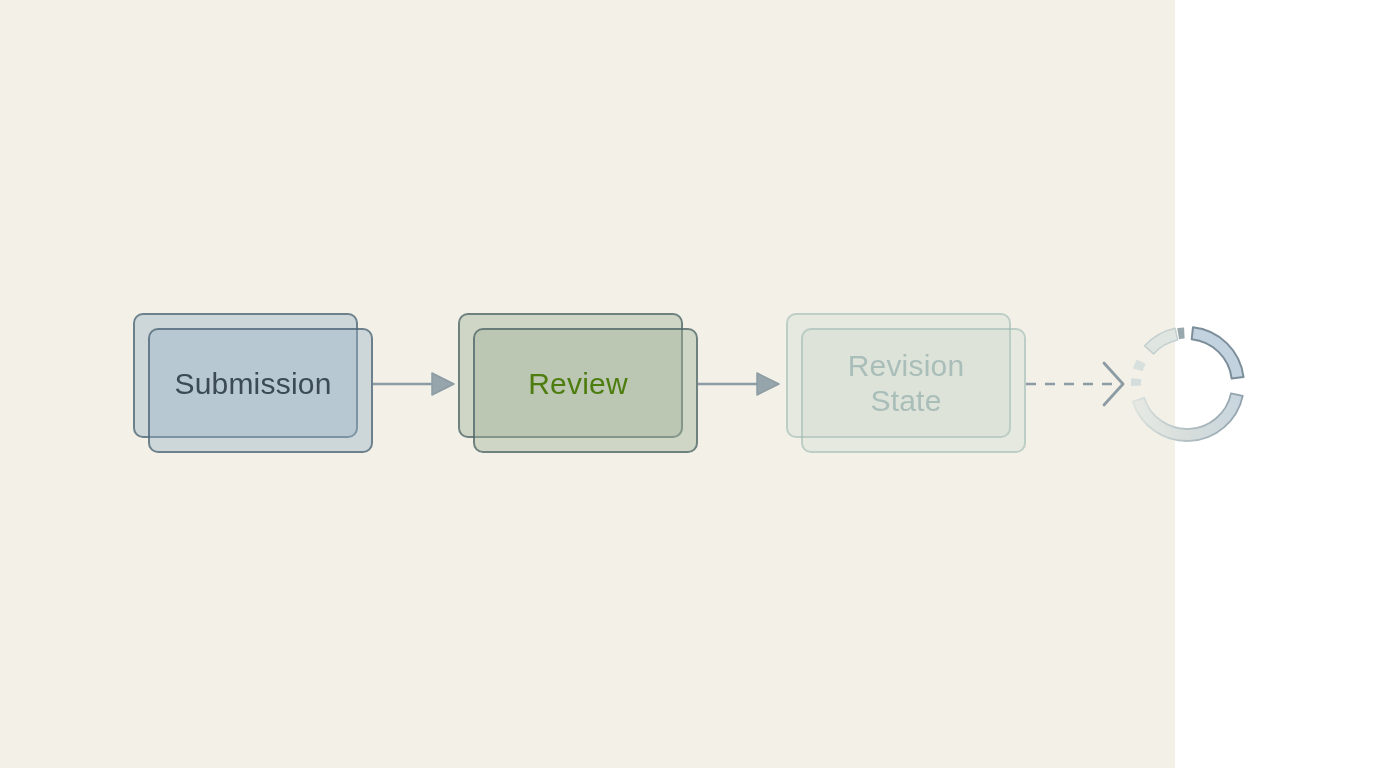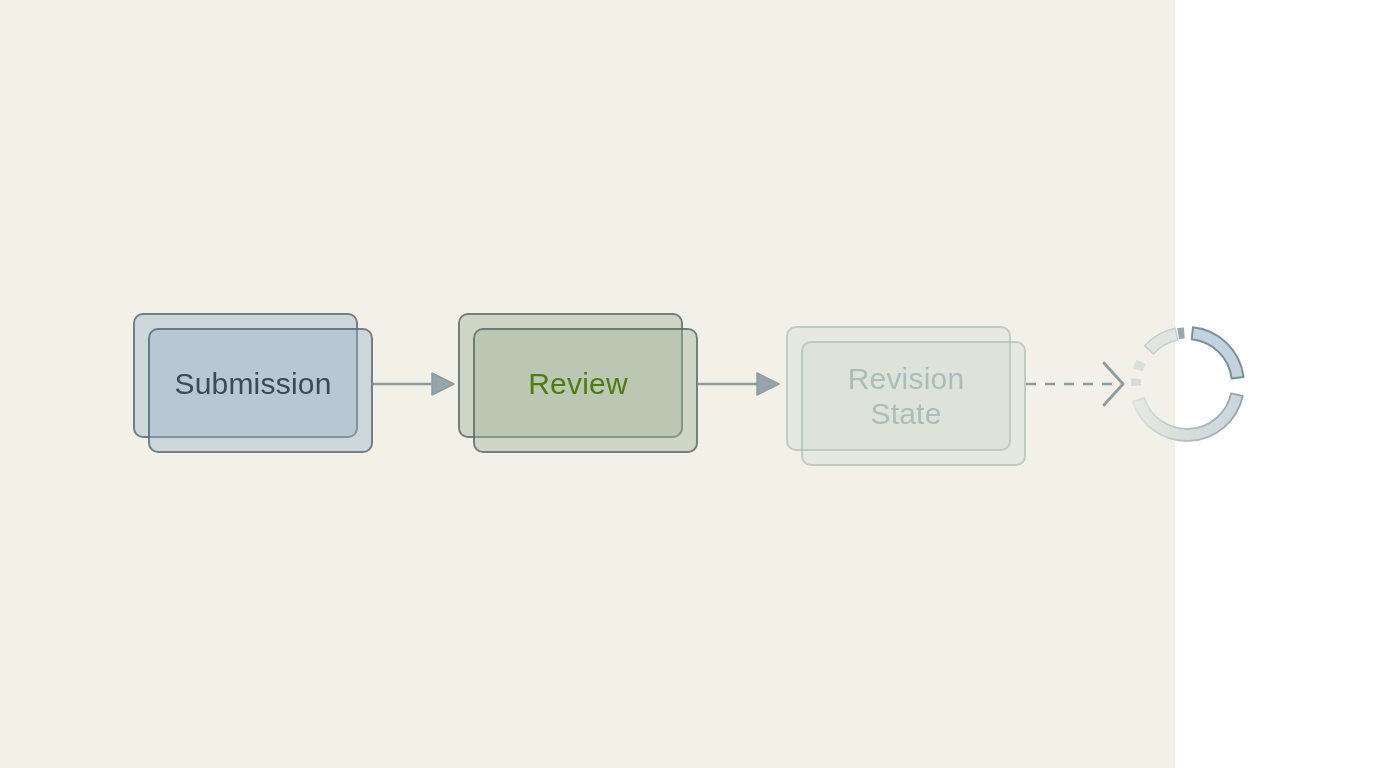--- a/index.html
+++ b/index.html
@@ -51,21 +51,21 @@
   }
   .node-submission .node-label { color: #3b4a54; }
 
   .node-review { left: 458px; top: 313px; }
   .node-review .card {
     background: rgba(160, 178, 152, 0.42);
     border-color: rgba(74, 96, 98, 0.72);
   }
   .node-review .node-label { color: #4d7c0f; }
 
-  .node-revision { left: 786px; top: 326px; }
+  .node-revision { left: 786px; top: 313px; }
   .node-revision .card {
     background: rgba(183, 204, 195, 0.20);
     border-color: rgba(154, 184, 176, 0.55);
   }
   .node-revision .node-label { color: #a9bdb9; }
   .node-revision .node-label span { display: inline-block; width: 170px; }
 
   .connector { position: absolute; }
 </style>
 </head>

